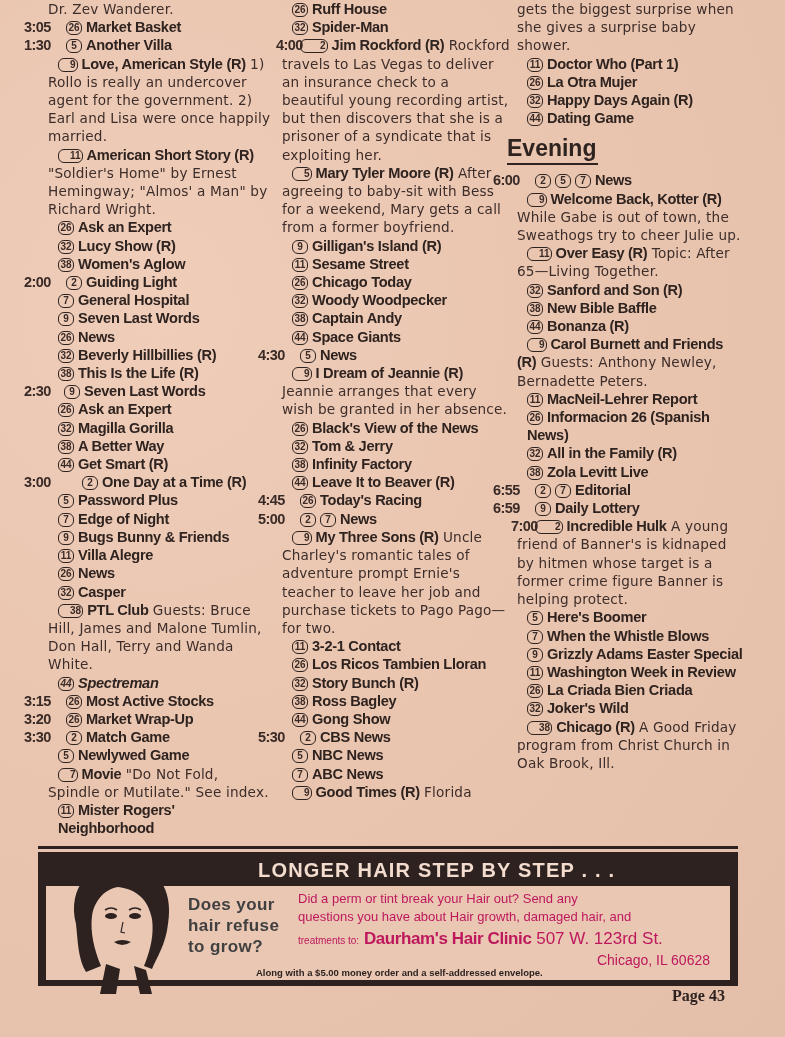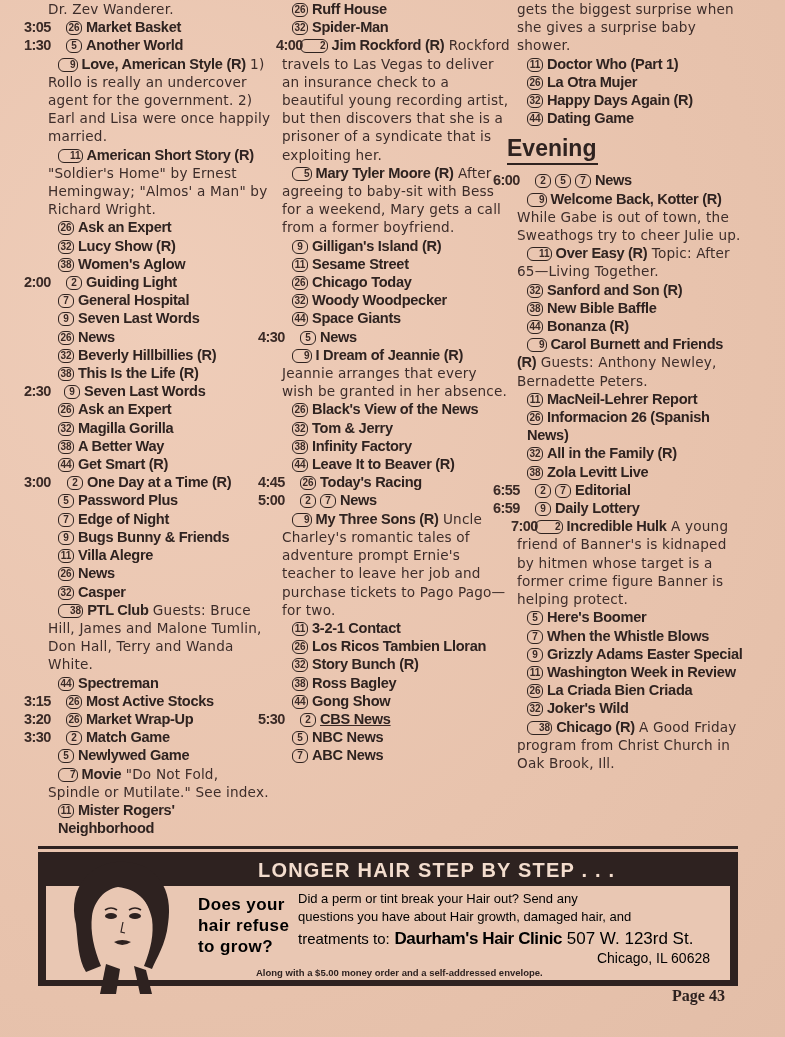--- a/index.html
+++ b/index.html
@@ -56,106 +56,108 @@
     font-size: 20px; line-height: 36px; letter-spacing: 1.2px; padding-left: 10px;
   }
   .ad-inner {
     position: absolute; left: 8px; top: 34px; right: 8px; bottom: 6px;
     background: #e9c7b3;
   }
   .ad-face {
     position: absolute; left: 10px; top: -32px; width: 120px; height: 140px;
   }
   .ad-question {
-    position: absolute; left: 152px; top: 8px; width: 110px;
+    position: absolute; left: 142px; top: 8px; width: 110px;
     font-family: "Liberation Sans", sans-serif; font-weight: bold;
-    font-size: 17px; line-height: 21px; color: #000000; letter-spacing: 0.4px;
+    font-size: 17px; line-height: 21px; color: #404040; letter-spacing: 0.4px;
   }
   .ad-body {
     position: absolute; left: 252px; top: 4px; right: 12px;
-    font-family: "Liberation Sans", sans-serif; font-size: 13px; line-height: 18px; color: #000000;
+    font-family: "Liberation Sans", sans-serif; font-size: 13px; line-height: 18px; color: #be185d;
   }
   .ad-clinic-line { font-size: 17px; line-height: 22px; margin-top: 2px; }
   .ad-clinic { font-family: "Liberation Sans", sans-serif; font-weight: bold; letter-spacing: -0.4px; }
   .ad-city { text-align: right; padding-right: 8px; font-size: 14px; line-height: 16px; }
   .ad-foot {
     position: absolute; left: 210px; bottom: 2px;
     font-family: "Liberation Sans", sans-serif; font-weight: bold; font-size: 9.5px; color: #2e2220;
   }
   .page-num {
     position: absolute; left: 672px; top: 987px;
     font-family: "Liberation Serif", serif; font-weight: bold; font-size: 16px; color: #2e2220;
   }
 </style>
 </head>
 <body>
 
 <div id="col-0" class="col col1">
     <div class="entry"><span class="desc">Dr. Zev Wanderer.</span></div>
     <div class="entry indent" style="text-indent: 0px; padding-left: 18px;"><span class="tm" style="left: -24px;">3:05</span><span class="ch">26</span><span class="title">Market Basket</span></div>
-    <div class="entry indent" style="text-indent: 0px; padding-left: 18px;"><span class="tm" style="left: -24px;">1:30</span><span class="ch">5</span><span class="title">Another World</span></div>
+    <div class="entry indent" style="text-indent: 0px; padding-left: 18px;"><span class="tm" style="left: -24px;">1:30</span><span class="ch">5</span><span class="title">Another Villa</span></div>
     <div class="entry indent" style="text-indent: 10px; padding-left: 0px;"><span class="ch">9</span><span class="title">Love, American Style (R)</span> <span class="desc">1) Rollo is really an undercover agent for the government. 2) Earl and Lisa were once happily married.</span></div>
     <div class="entry indent" style="text-indent: 10px; padding-left: 0px;"><span class="ch">11</span><span class="title">American Short Story (R)</span> <span class="desc">"Soldier's Home" by Ernest Hemingway; "Almos' a Man" by Richard Wright.</span></div>
     <div class="entry indent" style="text-indent: 0px;"><span class="ch">26</span><span class="title">Ask an Expert</span></div>
     <div class="entry indent" style="text-indent: 0px;"><span class="ch">32</span><span class="title">Lucy Show (R)</span></div>
     <div class="entry indent" style="text-indent: 0px;"><span class="ch">38</span><span class="title">Women's Aglow</span></div>
     <div class="entry indent" style="text-indent: 0px; padding-left: 18px;"><span class="tm" style="left: -24px;">2:00</span><span class="ch">2</span><span class="title">Guiding Light</span></div>
     <div class="entry indent" style="text-indent: 0px;"><span class="ch">7</span><span class="title">General Hospital</span></div>
     <div class="entry indent" style="text-indent: 0px;"><span class="ch">9</span><span class="title">Seven Last Words</span></div>
     <div class="entry indent" style="text-indent: 0px;"><span class="ch">26</span><span class="title">News</span></div>
     <div class="entry indent" style="text-indent: 0px;"><span class="ch">32</span><span class="title">Beverly Hillbillies (R)</span></div>
     <div class="entry indent" style="text-indent: 0px;"><span class="ch">38</span><span class="title">This Is the Life (R)</span></div>
     <div class="entry indent" style="text-indent: 0px; padding-left: 16px;"><span class="tm" style="left: -24px;">2:30</span><span class="ch">9</span><span class="title">Seven Last Words</span></div>
     <div class="entry indent" style="text-indent: 0px;"><span class="ch">26</span><span class="title">Ask an Expert</span></div>
     <div class="entry indent" style="text-indent: 0px;"><span class="ch">32</span><span class="title">Magilla Gorilla</span></div>
     <div class="entry indent" style="text-indent: 0px;"><span class="ch">38</span><span class="title">A Better Way</span></div>
     <div class="entry indent" style="text-indent: 0px;"><span class="ch">44</span><span class="title">Get Smart (R)</span></div>
-    <div class="entry indent" style="text-indent: 0px; padding-left: 19px;"><span class="tm" style="left: -24px;">3:00</span><span class="ch">2</span><span class="title">One Day at a Time (R)</span></div>
+    <div class="entry indent" style="text-indent: 0px; padding-left: 34px;"><span class="tm" style="left: -24px;">3:00</span><span class="ch">2</span><span class="title">One Day at a Time (R)</span></div>
     <div class="entry indent" style="text-indent: 0px;"><span class="ch">5</span><span class="title">Password Plus</span></div>
     <div class="entry indent" style="text-indent: 0px;"><span class="ch">7</span><span class="title">Edge of Night</span></div>
     <div class="entry indent" style="text-indent: 0px;"><span class="ch">9</span><span class="title">Bugs Bunny &amp; Friends</span></div>
     <div class="entry indent" style="text-indent: 0px;"><span class="ch">11</span><span class="title">Villa Alegre</span></div>
     <div class="entry indent" style="text-indent: 0px;"><span class="ch">26</span><span class="title">News</span></div>
     <div class="entry indent" style="text-indent: 0px;"><span class="ch">32</span><span class="title">Casper</span></div>
     <div class="entry indent" style="text-indent: 10px; padding-left: 0px;"><span class="ch">38</span><span class="title">PTL Club</span> <span class="desc">Guests: Bruce Hill, James and Malone Tumlin, Don Hall, Terry and Wanda White.</span></div>
-    <div class="entry indent" style="text-indent: 0px;"><span class="ch">44</span><span class="title">Spectreman</span></div>
+    <div class="entry indent" style="text-indent: 0px; font-style: italic;"><span class="ch">44</span><span class="title">Spectreman</span></div>
     <div class="entry indent" style="text-indent: 0px; padding-left: 18px;"><span class="tm" style="left: -24px;">3:15</span><span class="ch">26</span><span class="title">Most Active Stocks</span></div>
     <div class="entry indent" style="text-indent: 0px; padding-left: 18px;"><span class="tm" style="left: -24px;">3:20</span><span class="ch">26</span><span class="title">Market Wrap-Up</span></div>
     <div class="entry indent" style="text-indent: 0px; padding-left: 18px;"><span class="tm" style="left: -24px;">3:30</span><span class="ch">2</span><span class="title">Match Game</span></div>
     <div class="entry indent" style="text-indent: 0px;"><span class="ch">5</span><span class="title">Newlywed Game</span></div>
     <div class="entry indent" style="text-indent: 10px; padding-left: 0px;"><span class="ch">7</span><span class="title">Movie</span> <span class="desc">"Do Not Fold, Spindle or Mutilate." See index.</span></div>
     <div class="entry indent" style="text-indent: 0px;"><span class="ch">11</span><span class="title">Mister Rogers' Neighborhood</span></div>
   </div>
 <div id="col-1" class="col col2">
     <div class="entry indent" style="text-indent: 0px;"><span class="ch">26</span><span class="title">Ruff House</span></div>
     <div class="entry indent" style="text-indent: 0px;"><span class="ch">32</span><span class="title">Spider-Man</span></div>
     <div class="entry indent" style="text-indent: 18px; padding-left: 0px;"><span class="tm" style="left: -24px;">4:00</span><span class="ch">2</span><span class="title">Jim Rockford (R)</span> <span class="desc">Rockford travels to Las Vegas to deliver an insurance check to a beautiful young recording artist, but then discovers that she is a prisoner of a syndicate that is exploiting her.</span></div>
     <div class="entry indent" style="text-indent: 10px; padding-left: 0px;"><span class="ch">5</span><span class="title">Mary Tyler Moore (R)</span> <span class="desc">After agreeing to baby-sit with Bess for a weekend, Mary gets a call from a former boyfriend.</span></div>
     <div class="entry indent" style="text-indent: 0px;"><span class="ch">9</span><span class="title">Gilligan's Island (R)</span></div>
     <div class="entry indent" style="text-indent: 0px;"><span class="ch">11</span><span class="title">Sesame Street</span></div>
     <div class="entry indent" style="text-indent: 0px;"><span class="ch">26</span><span class="title">Chicago Today</span></div>
     <div class="entry indent" style="text-indent: 0px;"><span class="ch">32</span><span class="title">Woody Woodpecker</span></div>
+    <div class="entry indent" style="text-indent: 0px;"><span class="ch">38</span><span class="title">Captain Andy</span></div>
     <div class="entry indent" style="text-indent: 0px;"><span class="ch">44</span><span class="title">Space Giants</span></div>
     <div class="entry indent" style="text-indent: 0px; padding-left: 18px;"><span class="tm" style="left: -24px;">4:30</span><span class="ch">5</span><span class="title">News</span></div>
     <div class="entry indent" style="text-indent: 10px; padding-left: 0px;"><span class="ch">9</span><span class="title">I Dream of Jeannie (R)</span> <span class="desc">Jeannie arranges that every wish be granted in her absence.</span></div>
     <div class="entry indent" style="text-indent: 0px;"><span class="ch">26</span><span class="title">Black's View of the News</span></div>
     <div class="entry indent" style="text-indent: 0px;"><span class="ch">32</span><span class="title">Tom &amp; Jerry</span></div>
     <div class="entry indent" style="text-indent: 0px;"><span class="ch">38</span><span class="title">Infinity Factory</span></div>
     <div class="entry indent" style="text-indent: 0px;"><span class="ch">44</span><span class="title">Leave It to Beaver (R)</span></div>
     <div class="entry indent" style="text-indent: 0px; padding-left: 18px;"><span class="tm" style="left: -24px; text-align: center;">4:45</span><span class="ch">26</span><span class="title">Today's Racing</span></div>
     <div class="entry indent" style="text-indent: 0px; padding-left: 18px;"><span class="tm" style="left: -24px;">5:00</span><span class="ch">2</span><span class="ch">7</span><span class="title">News</span></div>
     <div class="entry indent" style="text-indent: 10px; padding-left: 0px;"><span class="ch">9</span><span class="title">My Three Sons (R)</span> <span class="desc">Uncle Charley's romantic tales of adventure prompt Ernie's teacher to leave her job and purchase tickets to Pago Pago—for two.</span></div>
     <div class="entry indent" style="text-indent: 0px;"><span class="ch">11</span><span class="title">3-2-1 Contact</span></div>
     <div class="entry indent" style="text-indent: 0px;"><span class="ch">26</span><span class="title">Los Ricos Tambien Lloran</span></div>
     <div class="entry indent" style="text-indent: 0px;"><span class="ch">32</span><span class="title">Story Bunch (R)</span></div>
     <div class="entry indent" style="text-indent: 0px;"><span class="ch">38</span><span class="title">Ross Bagley</span></div>
     <div class="entry indent" style="text-indent: 0px;"><span class="ch">44</span><span class="title">Gong Show</span></div>
-    <div class="entry indent" style="text-indent: 0px; padding-left: 18px; text-decoration: underline;"><span class="tm" style="left: -24px;">5:30</span><span class="ch">2</span><span class="title">CBS News</span></div>
+    <div class="entry indent" style="text-indent: 0px; padding-left: 18px;"><span class="tm" style="left: -24px;">5:30</span><span class="ch">2</span><span class="title">CBS News</span></div>
     <div class="entry indent" style="text-indent: 0px;"><span class="ch">5</span><span class="title">NBC News</span></div>
     <div class="entry indent" style="text-indent: 0px;"><span class="ch">7</span><span class="title">ABC News</span></div>
+    <div class="entry indent" style="text-indent: 10px; padding-left: 0px;"><span class="ch">9</span><span class="title">Good Times (R)</span> <span class="desc">Florida</span></div>
   </div>
 <div id="col-2" class="col col3">
     <div class="entry"><span class="desc">gets the biggest surprise when she gives a surprise baby shower.</span></div>
     <div class="entry indent" style="text-indent: 0px;"><span class="ch">11</span><span class="title">Doctor Who (Part 1)</span></div>
     <div class="entry indent" style="text-indent: 0px;"><span class="ch">26</span><span class="title">La Otra Mujer</span></div>
     <div class="entry indent" style="text-indent: 0px;"><span class="ch">32</span><span class="title">Happy Days Again (R)</span></div>
     <div class="entry indent" style="text-indent: 0px;"><span class="ch">44</span><span class="title">Dating Game</span></div>
     <div style="margin-left: -10px;"><div class="section-head">Evening</div></div>
     <div class="entry indent" style="text-indent: 0px; padding-left: 18px;"><span class="tm" style="left: -24px;">6:00</span><span class="ch">2</span><span class="ch">5</span><span class="ch">7</span><span class="title">News</span></div>
     <div class="entry indent" style="text-indent: 10px; padding-left: 0px;"><span class="ch">9</span><span class="title">Welcome Back, Kotter (R)</span> <span class="desc">While Gabe is out of town, the Sweathogs try to cheer Julie up.</span></div>
@@ -194,21 +196,21 @@
       <path d="M67 68 L65 78 L69 79" stroke="#2e2220" stroke-width="1.2" fill="none"></path>
       <path d="M58 88 Q66 84 75 88 Q66 94 58 88 Z" fill="#2e2220"></path>
       <path d="M50 110 L44 140 L60 140 L64 115 Z" fill="#2e2220"></path>
       <path d="M78 112 L84 140 L96 140 L90 116 Z" fill="#2e2220"></path>
     </svg>
     <div class="ad-question">Does your hair refuse to grow?</div>
     <div class="ad-body">
       <div>Did a perm or tint break your Hair out? Send any</div>
       <div>questions you have about Hair growth, damaged hair, and</div>
       <div class="ad-clinic-line">
-        <span style="font-size:15px">treatments to:</span>
+        <span style="font-size:10px">treatments to:</span>
         <span class="ad-clinic">Daurham's Hair Clinic</span>
         <span>507 W. 123rd St.</span>
       </div>
       <div class="ad-city">Chicago, IL 60628</div>
     </div>
     <div class="ad-foot">Along with a $5.00 money order and a self-addressed envelope.</div>
   </div>
 </div>
 
 <div class="page-num">Page 43</div>

